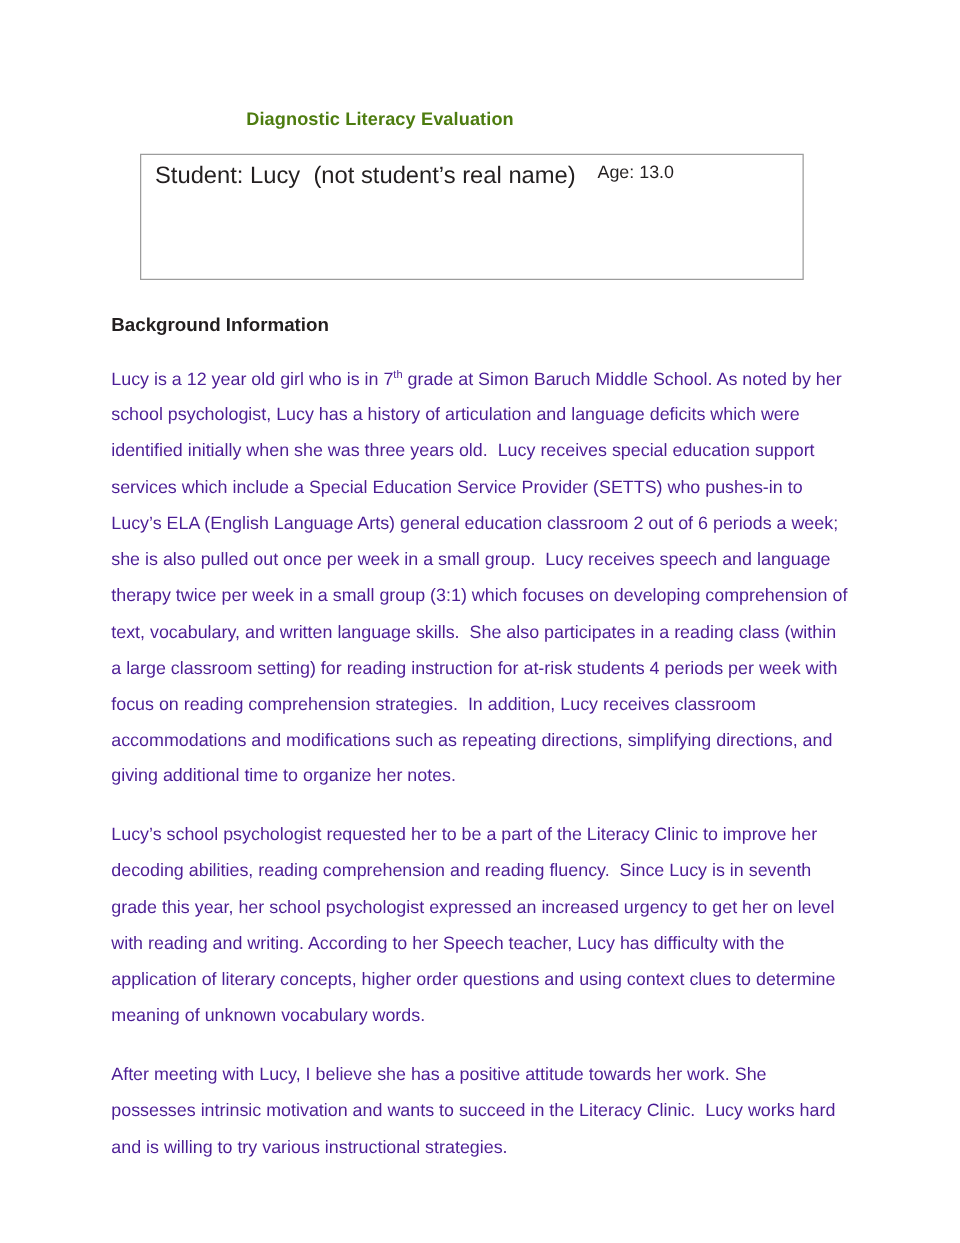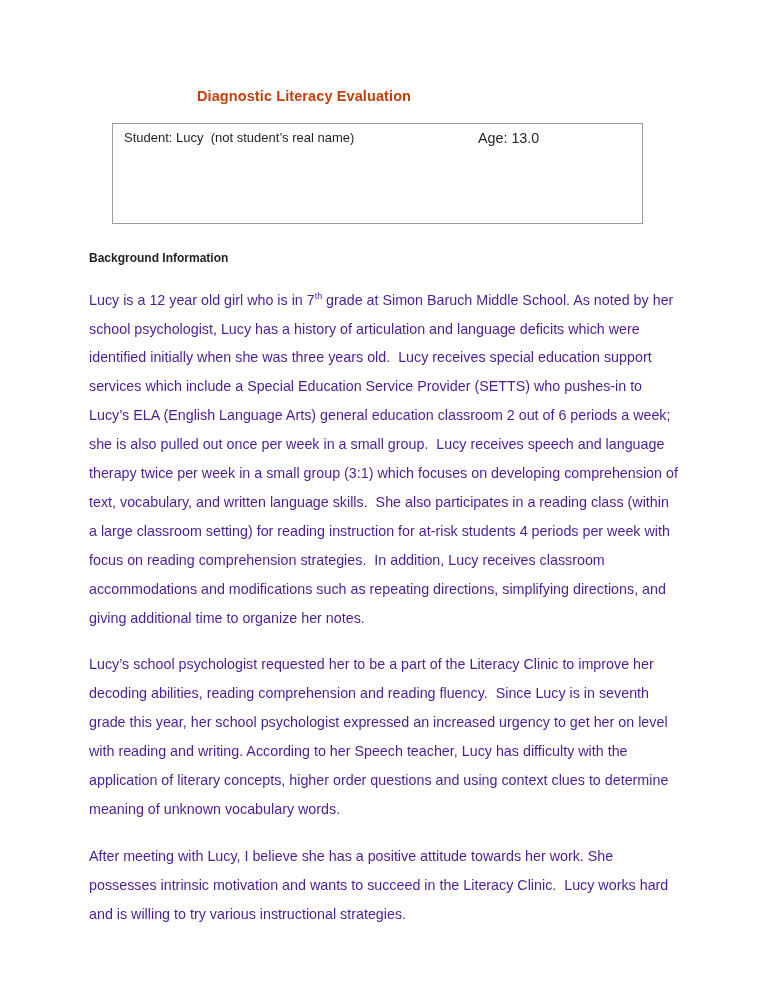--- a/index.html
+++ b/index.html
@@ -25,21 +25,21 @@
   
   .doc-title {
     position: absolute;
     top: 88px;
     left: 0;
     width: 608px;
     text-align: center;
     font-size: 14.5px;
     font-weight: bold;
     letter-spacing: 0.1px;
-    color: #c2410c;
+    color: #4d7c0f;
   }
 
   
   .info-box {
     position: absolute;
     left: 112px;
     top: 123px;
     width: 531px;
     height: 101px;
     border: 1px solid #9c9c9c;
@@ -48,21 +48,21 @@
   }
   .info-row {
     position: relative;
     height: 26px;
     padding-top: 6px;
   }
   .info-student {
     position: absolute;
     left: 11px;
     top: 6px;
-    font-size: 13px;
+    font-size: 19px;
     white-space: pre;
     color: #231f20;
   }
   .info-age {
     position: absolute;
     left: 365px;
     top: 6px;
     font-size: 14.3px;
     white-space: pre;
     color: #231f20;
@@ -70,21 +70,21 @@
   }
 
   
   .content {
     position: absolute;
     left: 89px;
     top: 251px;
     width: 591px;
   }
   .section-heading {
-    font-size: 12px;
+    font-size: 15px;
     font-weight: bold;
     color: #231f20;
     margin: 0 0 19px 0;
     line-height: 1.3;
   }
   p.body-para {
     font-size: 14.3px;
     line-height: 28.9px;
     color: #4c1d95;
     margin: 0 0 18px 0;

